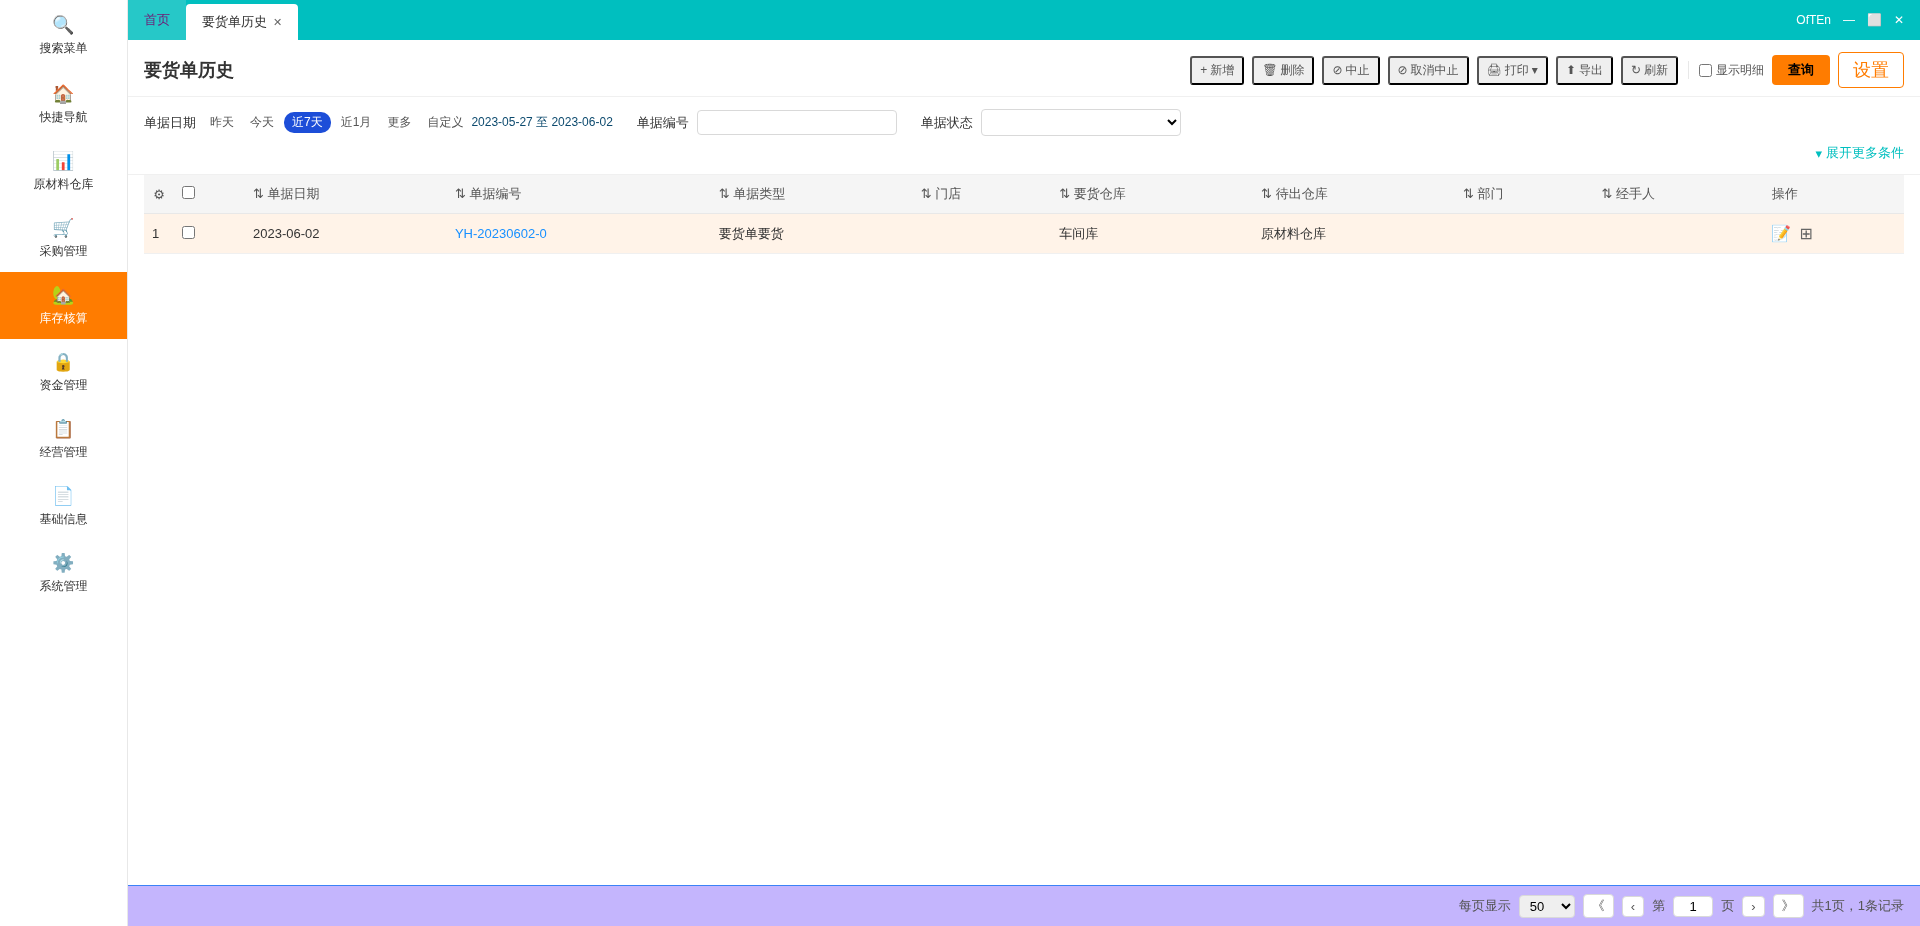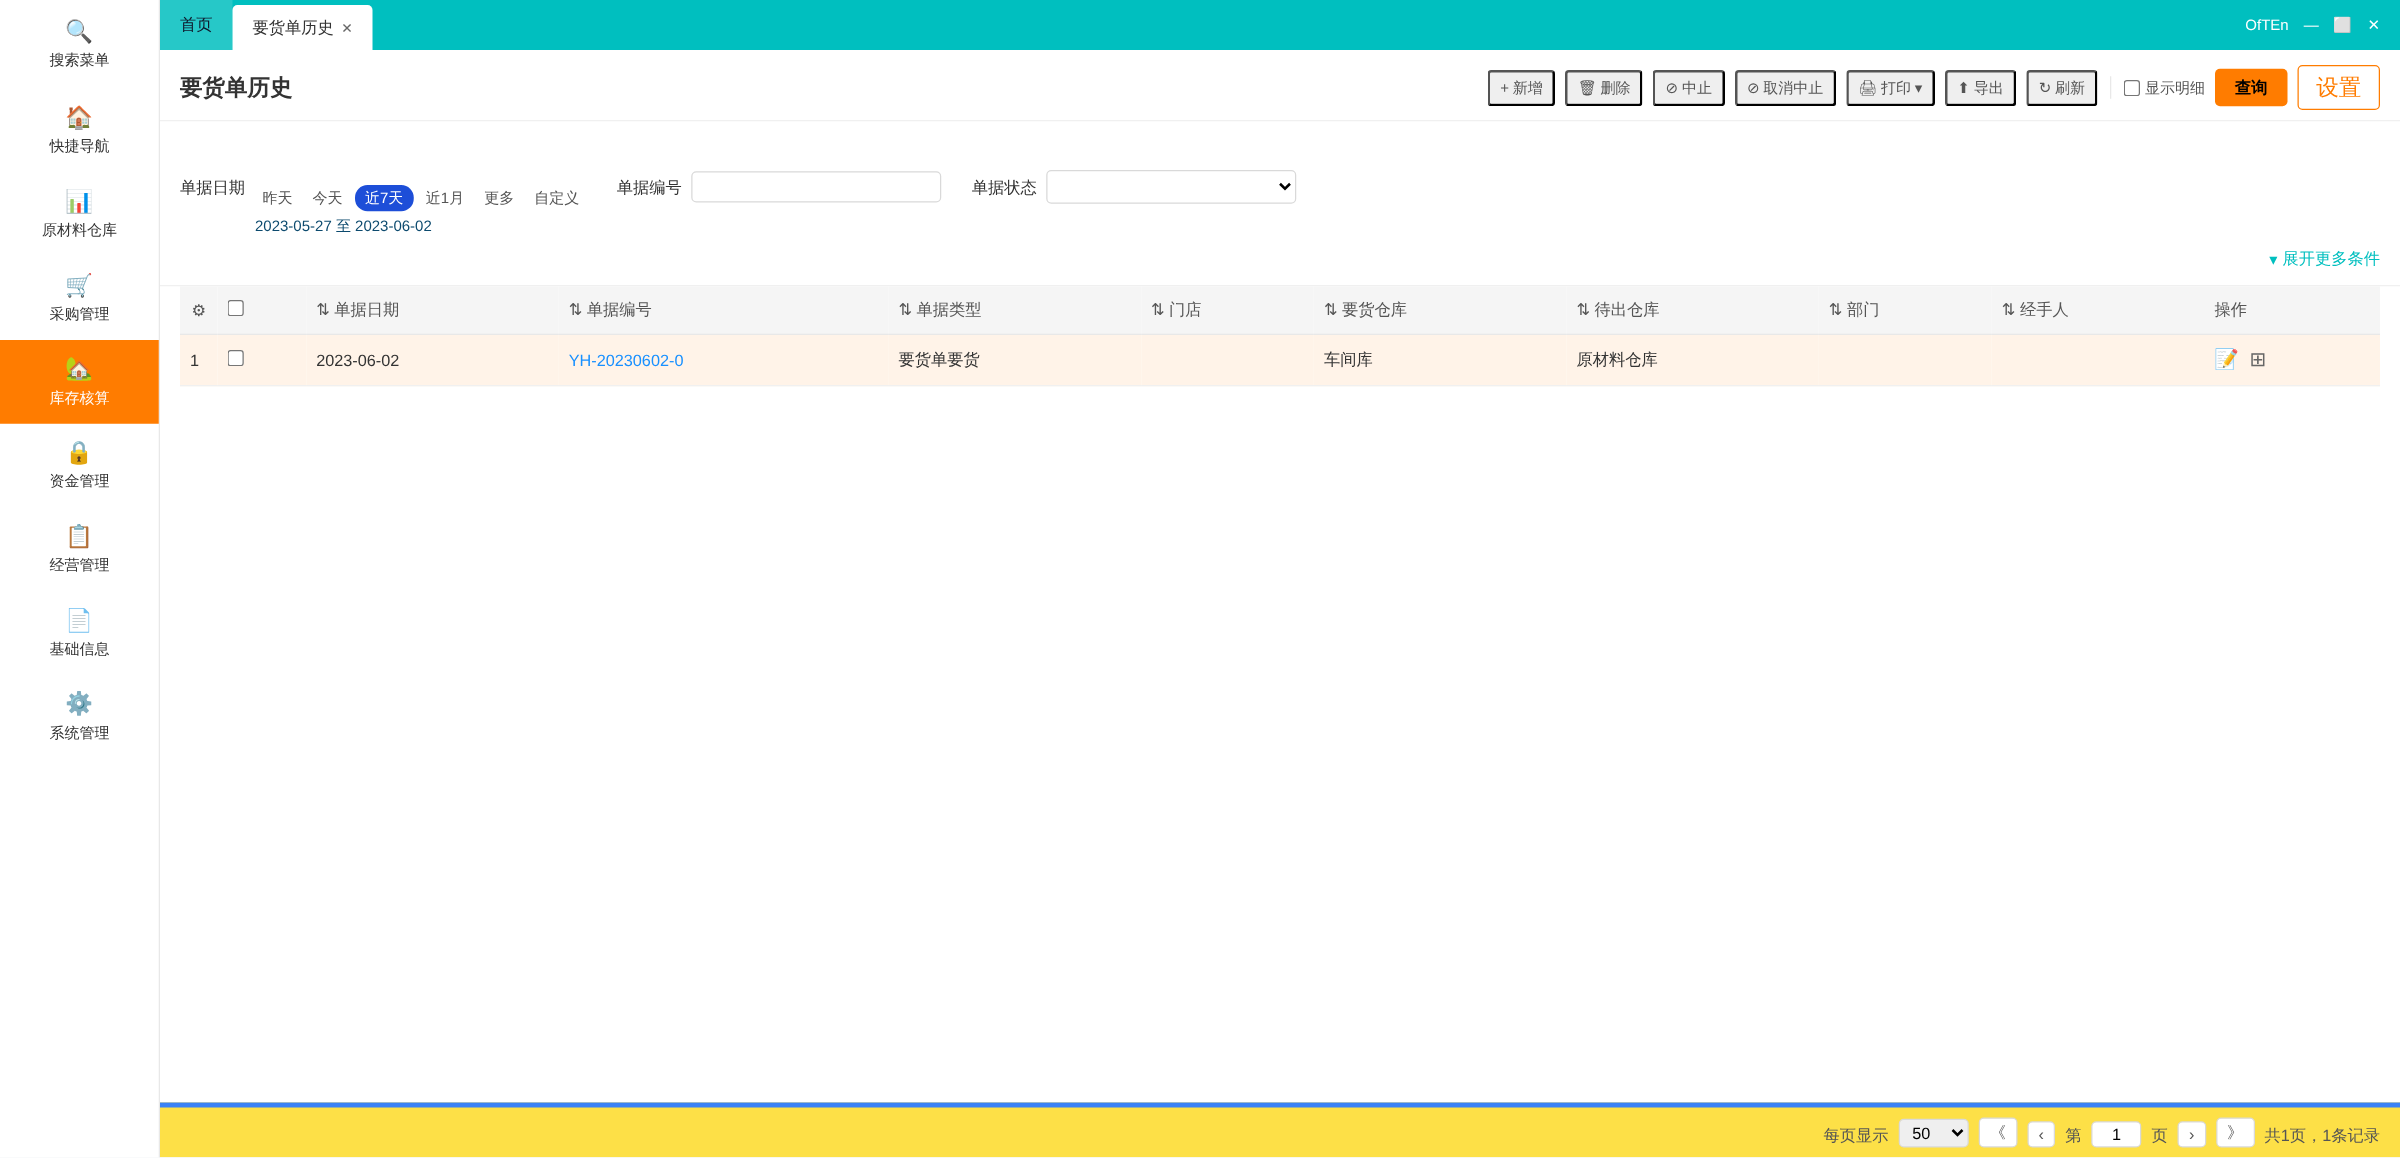--- a/index.html
+++ b/index.html
@@ -47,21 +47,21 @@
       align-items: center;
       padding: 0 0 0 0;
       flex-shrink: 0;
     }
     .tab {
       display: flex;
       align-items: center;
       height: 100%;
       padding: 0 16px;
       font-size: 13px;
-      color: #0f172a;
+      color: #701a75;
       cursor: pointer;
       gap: 6px;
     }
     .tab.home { background: rgba(255,255,255,0.15); }
     .tab.active { background: #fff; color: #333; border-radius: 4px 4px 0 0; margin-top: 4px; height: calc(100% - 4px); }
     .tab-close { font-size: 11px; color: #666; cursor: pointer; }
     .topbar-right {
       margin-left: auto;
       display: flex;
       align-items: center;
@@ -232,29 +232,29 @@
       padding: 8px 16px;
       font-size: 13px;
       color: #333;
       background: #fffbe6;
       flex-shrink: 0;
     }
 
     
     .pagination {
       display: flex;
-      align-items: flex-end;
+      align-items: center;
       justify-content: flex-end;
       padding: 8px 16px;
-      border-top: 4px solid #3b82f6;
+      border-top: 1px solid #3b82f6;
       gap: 8px;
       font-size: 13px;
       color: #555;
       flex-shrink: 0;
-      background: #fde047;
+      background: #c4b5fd;
     }
     .page-size-select {
       border: 1px solid #d9d9d9;
       border-radius: 4px;
       padding: 2px 6px;
       font-size: 13px;
       outline: none;
     }
     .page-btn {
       border: 1px solid #d9d9d9;
@@ -385,21 +385,21 @@
           <span>设置</span>
         </button>
       </div>
     </div>
 
     <div class="filter-area">
       <div class="filter-row">
 
         <div class="filter-item">
           <span class="filter-label">单据日期</span>
-          <div style="display:flex;flex-direction:column;gap:2px;margin-top:39px;">
+          <div style="display:flex;flex-direction:row;gap:2px;">
             <div class="filter-date-btns">
               <span class="date-btn">昨天</span>
               <span class="date-btn">今天</span>
               <span class="date-btn active">近7天</span>
               <span class="date-btn">近1月</span>
               <span class="date-btn">更多</span>
               <span class="date-btn">自定义</span>
             </div>
             <div class="filter-date-range">2023-05-27 至 2023-06-02</div>
           </div>

